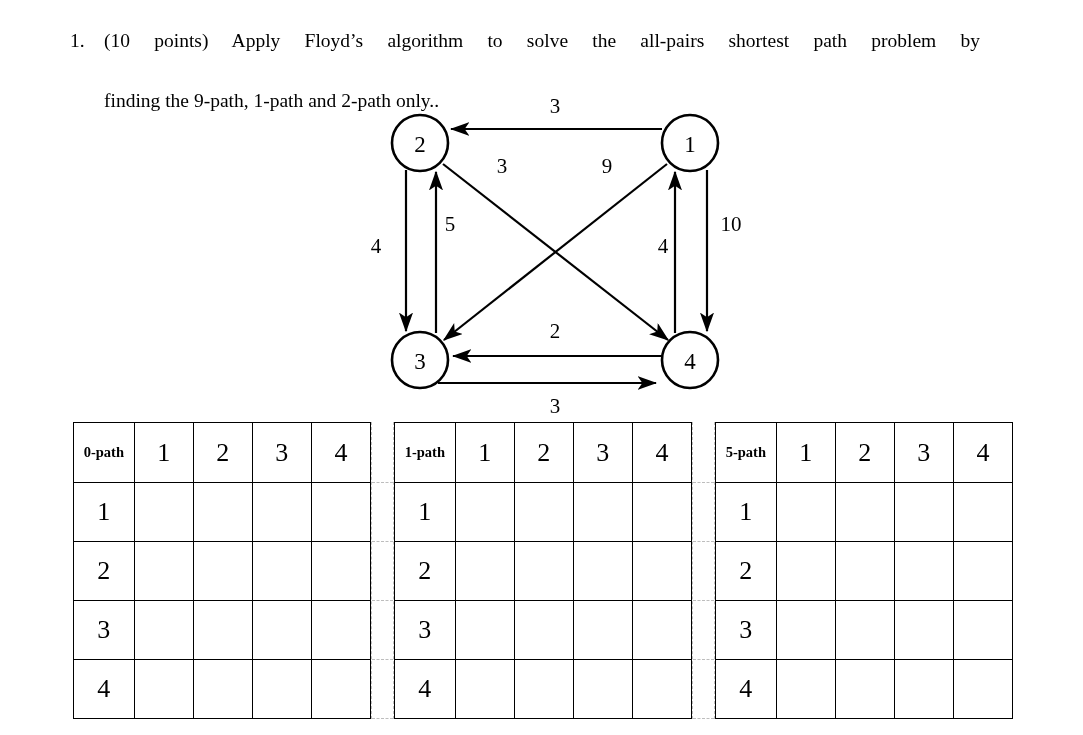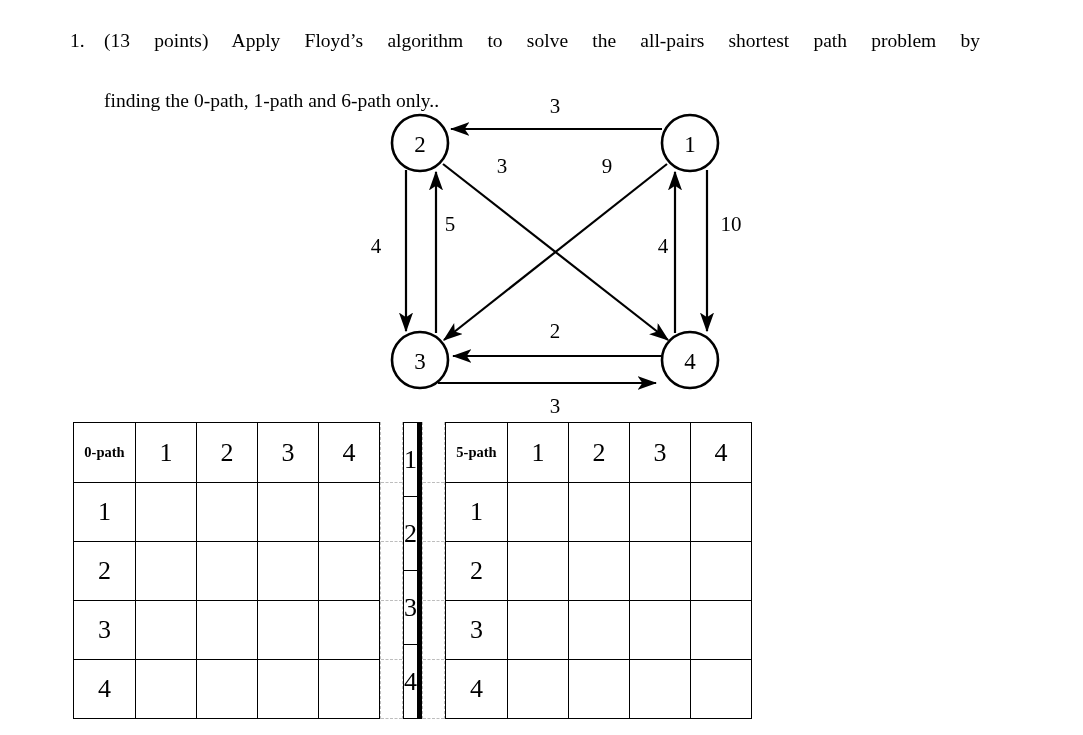--- a/index.html
+++ b/index.html
@@ -145,22 +145,22 @@
     border-top: 1.2px dashed #bdbdbd;
     height: 0;
   }
 </style>
 </head>
 <body>
 
 <div id="question-block">
   <div id="question-number">1.</div>
   <div id="question-text">
-    <span class="line1">(13 points) Apply Floyd’s algorithm to solve the all-pairs shortest path problem by</span>
-    <span class="line2">finding the 0-path, 1-path and 6-path only..</span>
+    <span class="line1">(10 points) Apply Floyd’s algorithm to solve the all-pairs shortest path problem by</span>
+    <span class="line2">finding the 9-path, 1-path and 2-path only..</span>
   </div>
 </div>
 
 <div id="graph-figure">
   <svg id="graph-svg" viewBox="0 0 420 335" xmlns="http://www.w3.org/2000/svg">
     <defs>
       <marker id="arrowhead" markerWidth="9" markerHeight="9" refX="8.4" refY="3.2" orient="auto" markerUnits="strokeWidth">
         <path d="M0,0 L9,3.2 L0,6.4 L2.2,3.2 z" fill="#000000"></path>
       </marker>
     </defs>
@@ -259,20 +259,27 @@
   <div class="table-gap">
     <div class="gap-rule" style="top:60px"></div>
     <div class="gap-rule" style="top:119px"></div>
     <div class="gap-rule" style="top:178px"></div>
     <div class="gap-rule" style="top:237px"></div>
     <div class="gap-rule" style="top:296px"></div>
   </div>
 
   <table class="matrix-table">
     <tbody>
+      <tr class="head-row">
+        <th class="corner-cell">1-path</th>
+        <th class="col-head-cell">1</th>
+        <th class="col-head-cell">2</th>
+        <th class="col-head-cell">3</th>
+        <th class="col-head-cell">4</th>
+      </tr>
       <tr class="data-row">
         <td class="row-head-cell">1</td>
         <td class="body-cell"></td>
         <td class="body-cell"></td>
         <td class="body-cell"></td>
         <td class="body-cell"></td>
       </tr>
       <tr class="data-row">
         <td class="row-head-cell">2</td>
         <td class="body-cell"></td>

